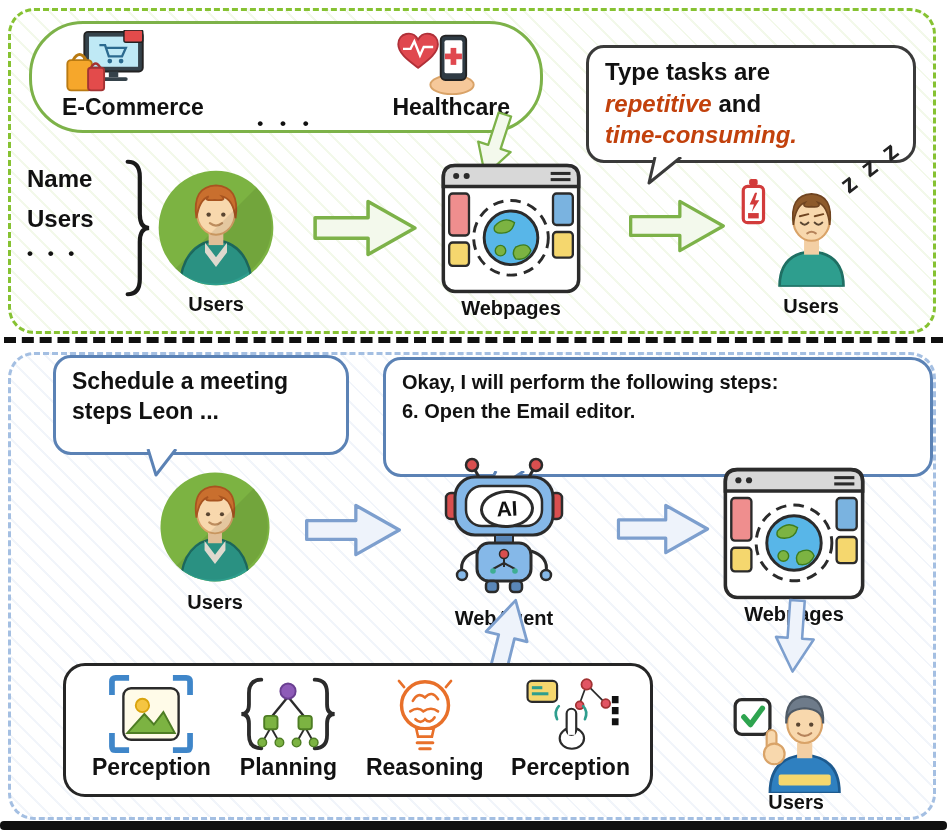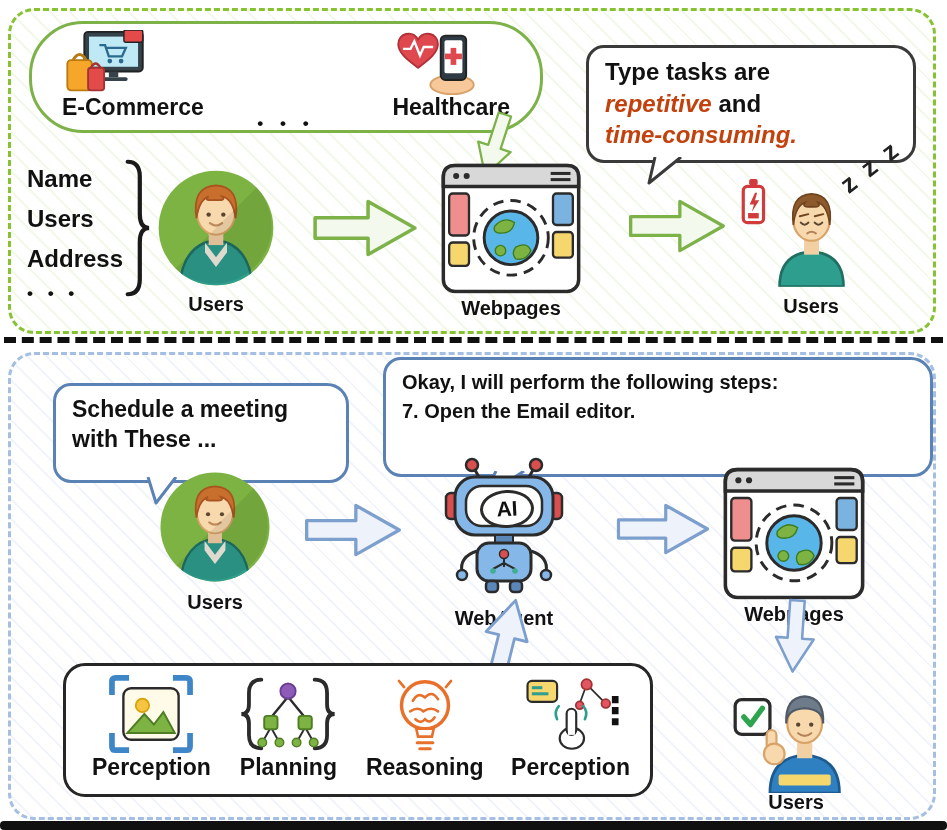--- a/index.html
+++ b/index.html
@@ -34,21 +34,21 @@
   .domain { display:flex; flex-direction:column; align-items:flex-start; }
   .dlabel { font-size:23px; margin-top:-2px; white-space:nowrap; }
   .pill-dots { position:absolute; left:0; right:0; bottom:-4px; text-align:center; font-size:17px; letter-spacing:6px; }
 
   
   .bubble {
     position:absolute; background:#fff; border-radius:18px 22px 20px 18px;
     padding:8px 16px; line-height:1.32;
   }
   .bubble-task { left:575px; top:34px; width:292px; height:96px; border:3px solid #3a3a3a; font-size:24px; }
-  .bubble-user { left:42px; top:28px; width:258px; height:78px; border:3px solid #5b82b5; font-size:23px; }
+  .bubble-user { left:42px; top:0; width:258px; height:78px; border:3px solid #5b82b5; font-size:23px; }
   .bubble-agent { left:372px; top:2px; width:512px; height:98px; border:3px solid #5b82b5; font-size:20px; line-height:1.45; }
   .red { color:#c2410c;font-style:italic; }
   .tail-svg { position:absolute; }
 
   
   .lbl { position:absolute; text-align:center; font-size:20px; color:#111; white-space:nowrap; }
 
   
   .fields { position:absolute; left:16px; top:148px; font-size:24px; line-height:40px; }
   .fields .dots { font-size:17px; letter-spacing:5px; line-height:30px; }
@@ -312,21 +312,20 @@
       <div><span class="red">repetitive</span><span> and</span></div>
       <div><span class="red">time-consuming.</span></div>
       <svg class="tail-svg" style="left:58px; bottom:-25px;" width="40" height="28" viewBox="0 0 40 28">
         <path d="M8 0 L2 26 L34 0" fill="#ffffff" stroke="#3a3a3a" stroke-width="3" stroke-linejoin="round"></path>
       </svg>
     </div>
 
     <div class="fields">
       <div>Name</div>
       <div>Users</div>
-      <div>Address</div>
       <div class="dots">• • •</div>
     </div>
     <svg class="abs" style="left:112px; top:146px;" width="28" height="142" viewBox="0 0 30 150">
         <use href="#s-brace"></use>
       </svg>
 
     <svg class="abs" style="left:144px; top:156px;" width="122" height="122" viewBox="0 0 100 100">
         <use href="#s-avatar"></use>
       </svg>
     <div class="lbl" style="left:144px; top:282px; width:122px;">Users</div>
@@ -350,29 +349,29 @@
     <div class="zzz">z z z</div>
     <div class="lbl" style="left:740px; top:284px; width:120px;">Users</div>
   </div>
 
   <div class="divider"></div>
 
   <div class="panel panel-bottom">
 
     <div class="bubble bubble-user">
       <div>Schedule a meeting</div>
-      <div>with These ...</div>
+      <div>steps Leon ...</div>
       <svg class="tail-svg" style="left:86px; bottom:-25px;" width="40" height="28" viewBox="0 0 40 28">
         <path d="M6 0 L14 26 L34 0" fill="#ffffff" stroke="#5b82b5" stroke-width="3" stroke-linejoin="round"></path>
       </svg>
     </div>
 
     <div class="bubble bubble-agent">
       <div>Okay, I will perform the following steps:</div>
-      <div>7. Open the Email editor.</div>
+      <div>6. Open the Email editor.</div>
       <svg class="tail-svg" style="left:96px; bottom:-27px;" width="46" height="30" viewBox="0 0 46 30">
         <path d="M14 0 L0 28 L42 0" fill="#ffffff" stroke="#5b82b5" stroke-width="3" stroke-linejoin="round"></path>
       </svg>
     </div>
 
     <svg class="abs" style="left:146px; top:114px;" width="116" height="116" viewBox="0 0 100 100">
         <use href="#s-avatar"></use>
       </svg>
     <div class="lbl" style="left:146px; top:236px; width:116px;">Users</div>
 

